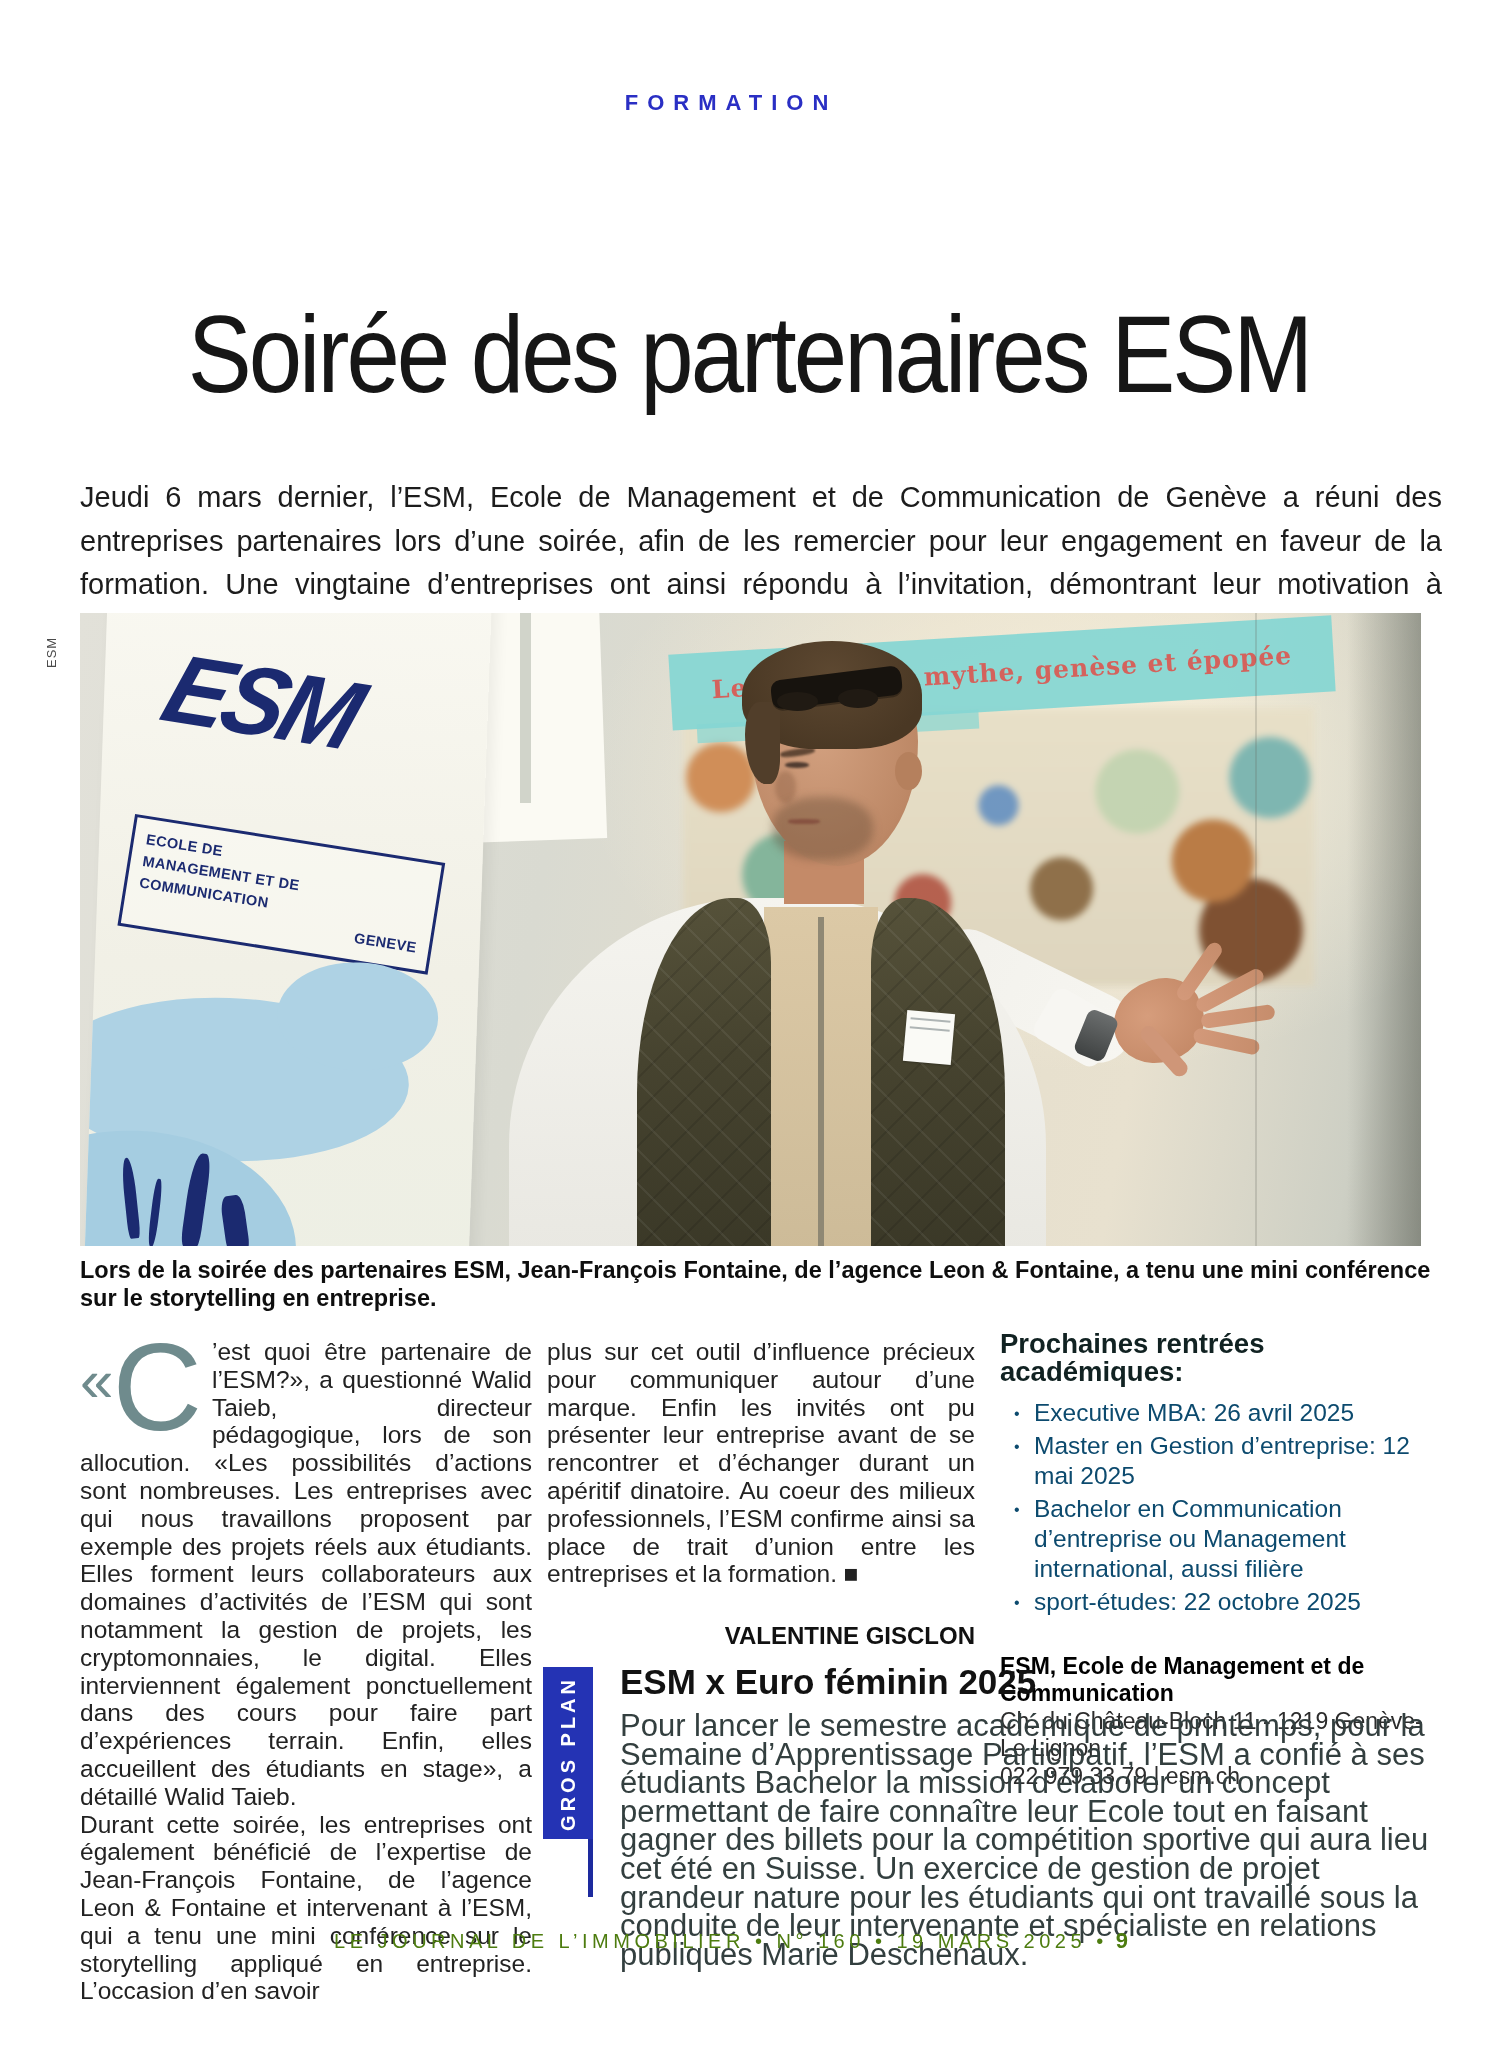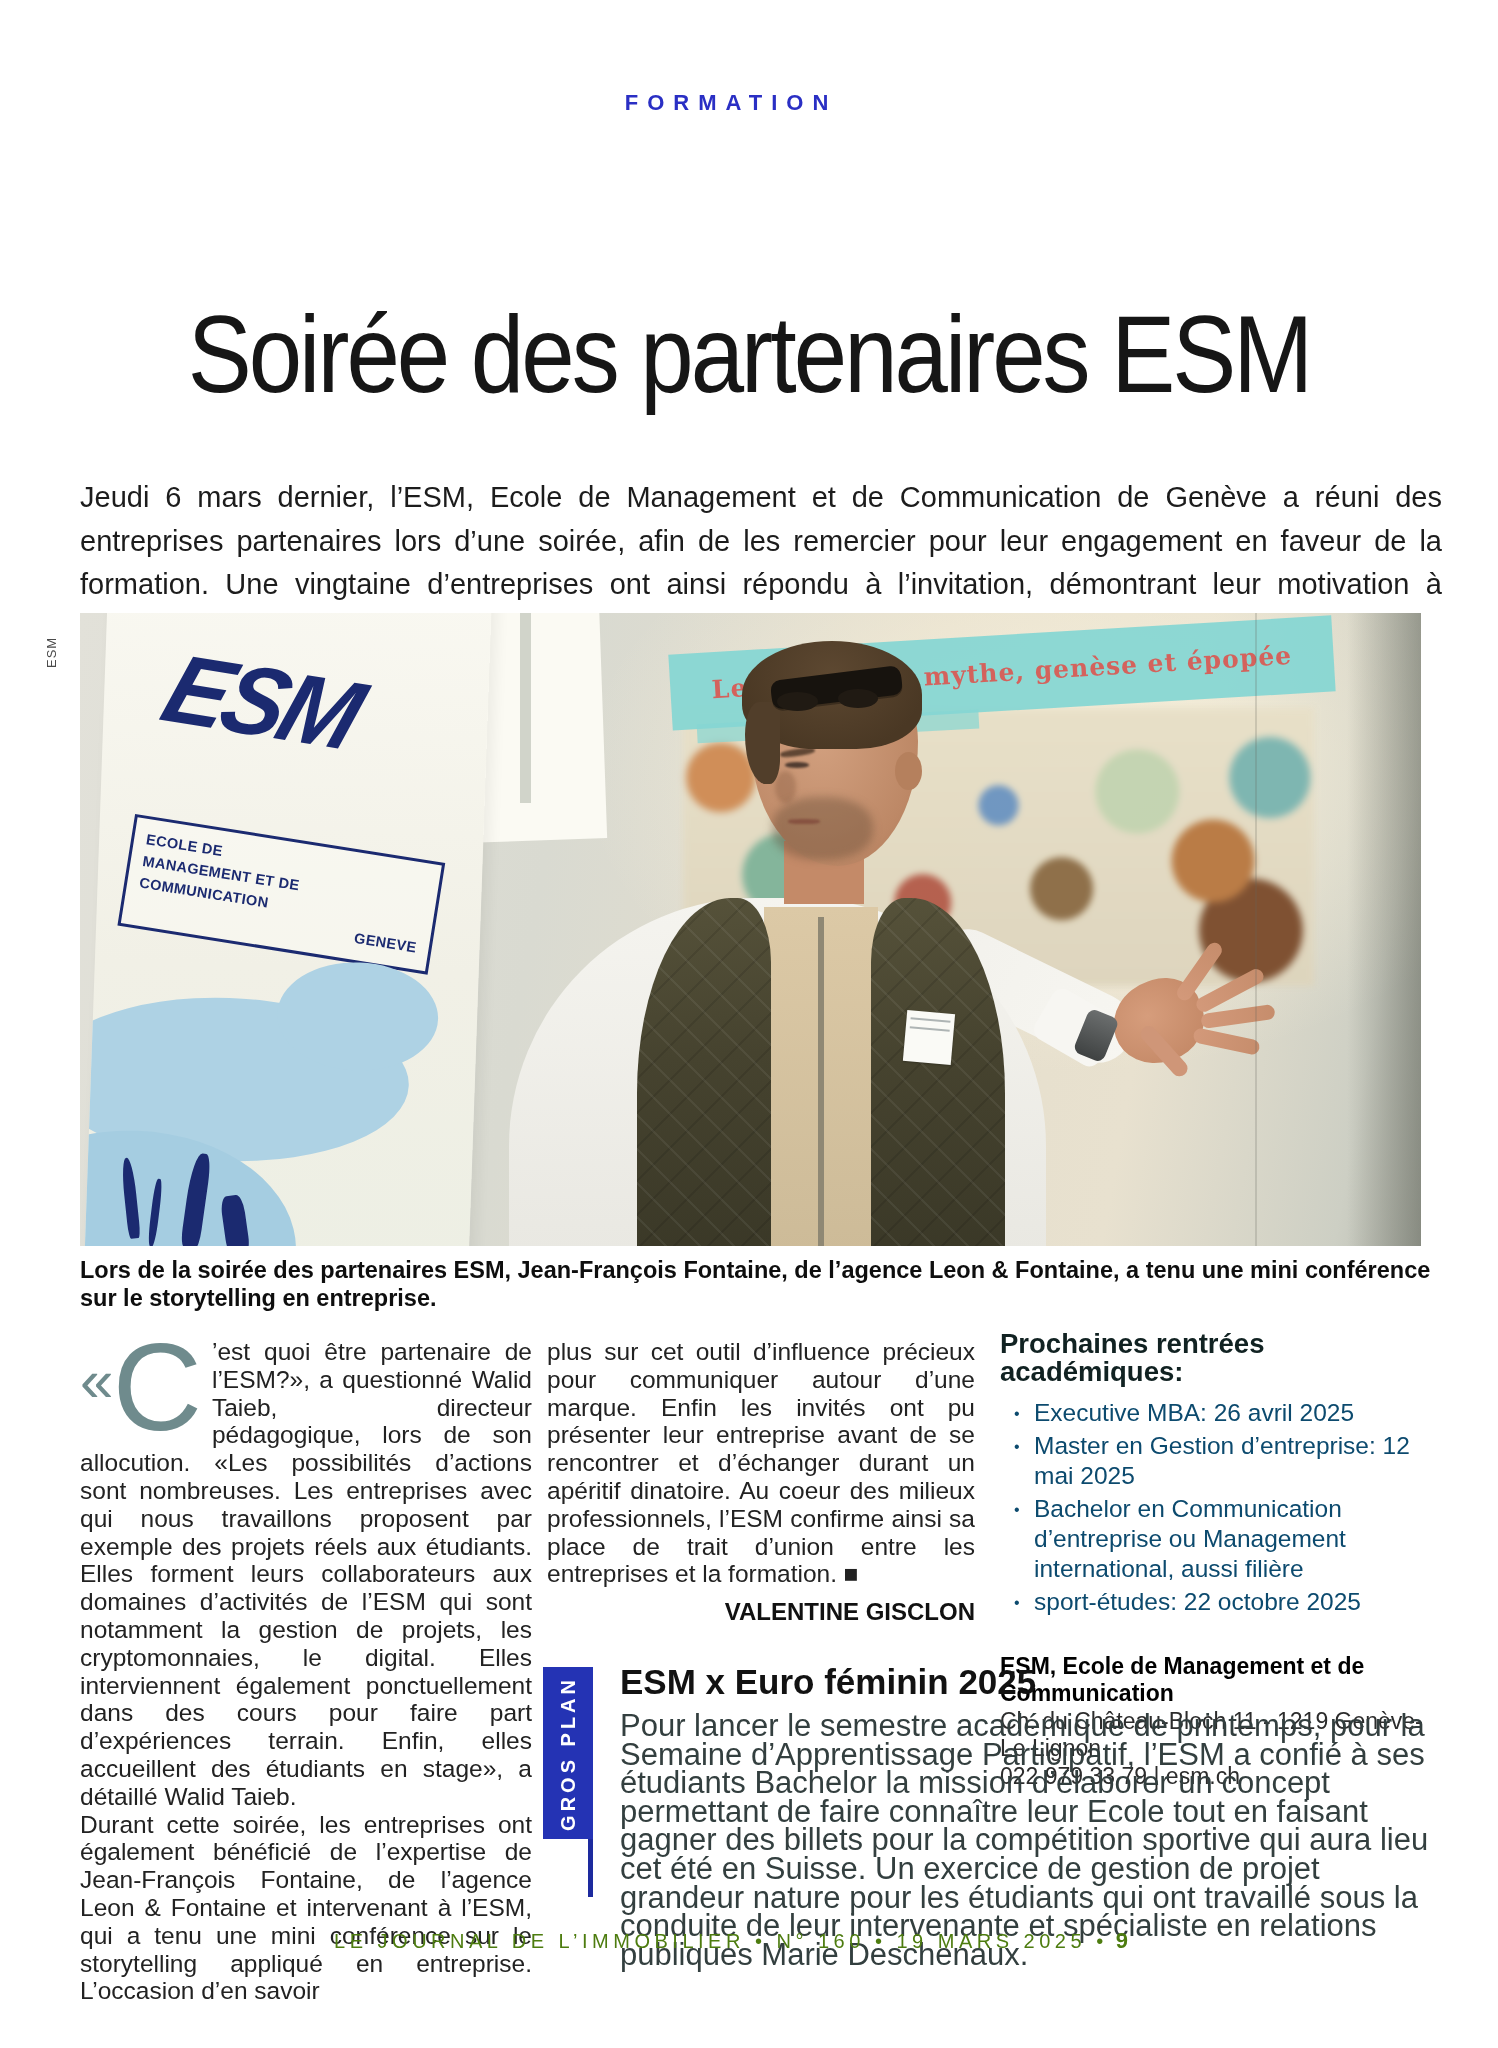--- a/index.html
+++ b/index.html
@@ -113,21 +113,21 @@
   .caption {position:absolute; left:80px; top:1256px; width:1360px; font-size:23.5px; font-weight:bold;
     line-height:28px; color:#0e0e0e;}
   .col {position:absolute; top:1338px; font-size:24.5px; line-height:27.8px; text-align:justify; color:#222;}
   .col p {margin:0;}
   .col1 {left:80px; width:452px;}
   .col2 {left:547px; width:428px;}
   .col3 {left:1000px; width:445px; top:1330px; text-align:left;}
   .dropwrap {float:left; height:86px; display:flex; align-items:center; margin-right:10px;}
   .oq {font-size:60px; color:#6f8b8d; line-height:1; margin-right:5px; letter-spacing:-6px;}
   .dc {font-size:124px; line-height:.72; color:#6f8b8d; position:relative; top:7px;}
-  .byline {margin-top:10px; text-align:right; font-weight:bold; font-size:24px; color:#111;}
+  .byline {margin-top:34px; text-align:right; font-weight:bold; font-size:24px; color:#111;}
   .sb-heading {font-size:27.5px; font-weight:bold; color:#112222; margin:0 0 12px 0;}
   .sb-list {list-style:none; margin:12px; padding:0; color:#0c4a6e; font-size:24.5px; line-height:30px;}
   .sb-list li {padding-left:22px; position:relative; margin-bottom:3px;}
   .sb-list li::before {content:"•"; position:absolute; left:2px; top:1px; font-size:16px;}
   .sb-contact {margin-top:36px; font-size:23px; line-height:27.5px; color:#2c2c2c;}
   .sb-contact .name {font-weight:bold; color:#000000;}
 
   
   .flag-box {position:absolute; left:543px; top:1667px; width:50px; height:172px; background:#2433b4;
     display:flex; align-items:center; justify-content:center;}

